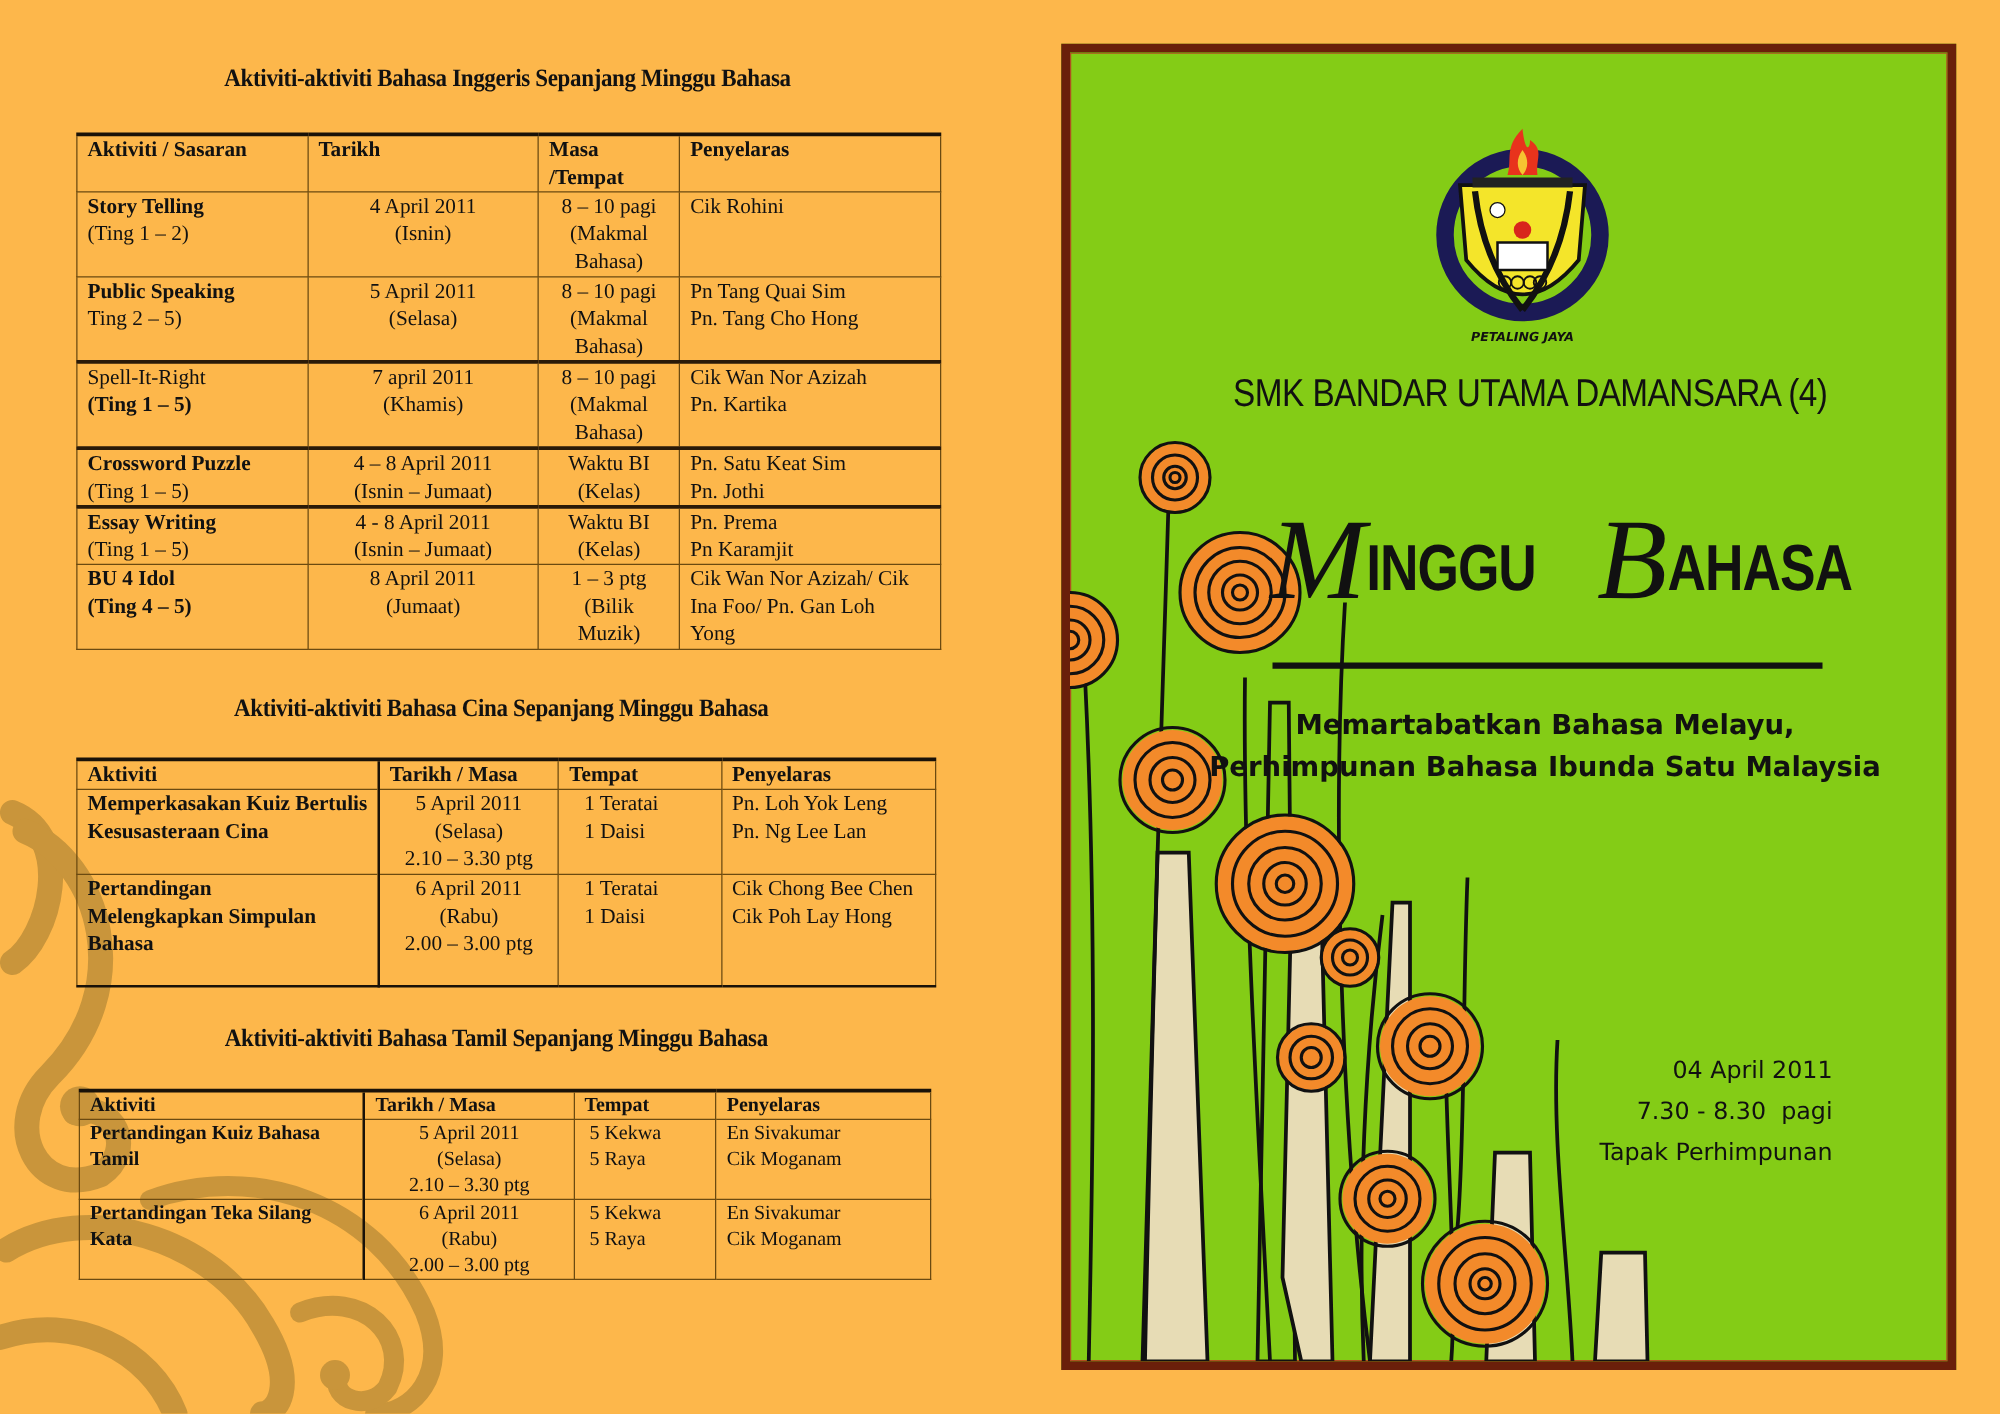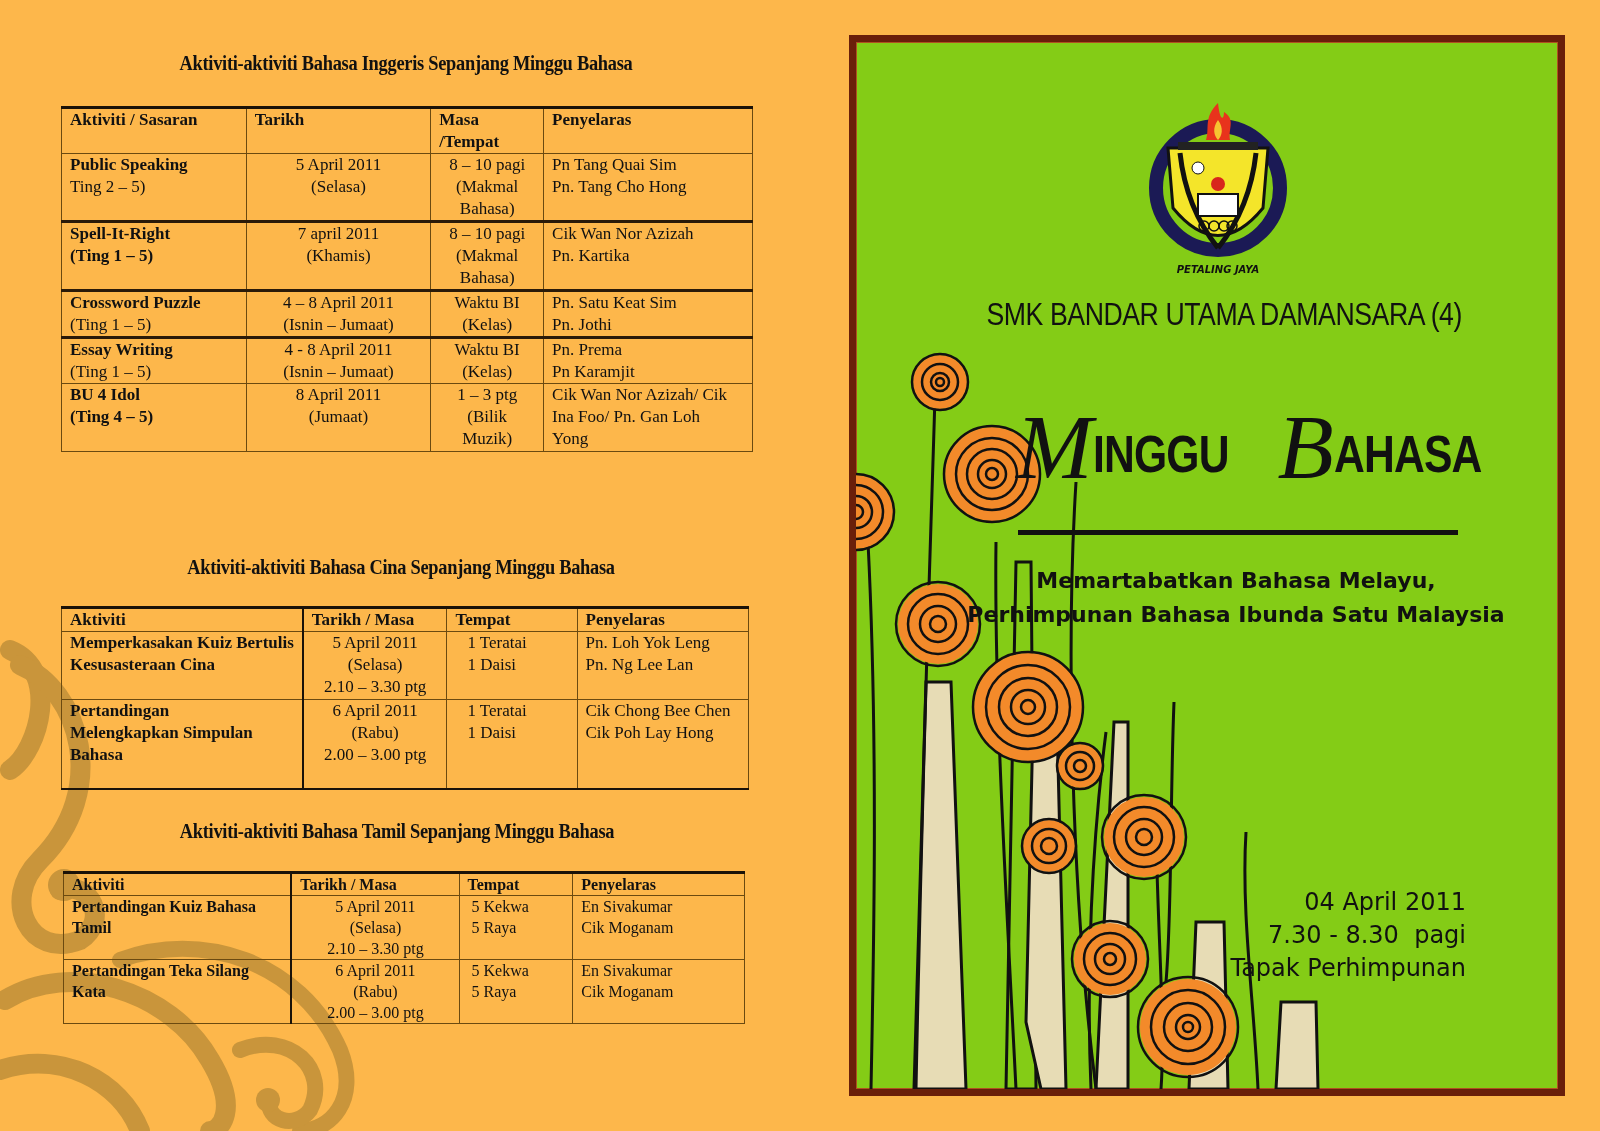--- a/index.html
+++ b/index.html
@@ -53,22 +53,22 @@
       font-family:"Liberation Serif", serif; font-style:italic; font-weight:normal;
       font-size:92px; vertical-align:-6px; letter-spacing:0;
     }
     .title .w { display:inline-block; transform:scaleX(0.82); transform-origin:left; }
     .rule { position:absolute; left:162px; top:488px; width:440px; height:5px; background:#111; }
     .motto {
       position:absolute; left:80px; width:600px; top:522px; text-align:center;
       font-family:"DejaVu Sans", sans-serif; font-weight:bold; font-size:22px; line-height:34px;
     }
     .info {
-      position:absolute; right:92px; top:844px; text-align:right;
-      font-family:"DejaVu Sans", sans-serif; font-size:24px; line-height:33px;
+      position:absolute; right:92px; top:798px; text-align:right;
+      font-family:"DejaVu Sans", sans-serif; font-size:19px; line-height:33px;
     }
   </style>
 </head>
 <body>
 
 <svg class="swirl" viewBox="0 0 380 501">
   <g fill="none" stroke="#c9953b" stroke-width="20" stroke-linecap="round">
     <path d="M10 20 C 60 40, 40 120, 10 140"></path>
     <path d="M20 35 C 80 60, 110 160, 40 230 C 0 270, 30 330, 80 310 C 110 290, 90 250, 60 260"></path>
     <path d="M5 370 C 70 330, 170 360, 210 430 C 240 480, 220 501, 210 501"></path>
@@ -97,40 +97,58 @@
     <th>Tarikh</th>
     <th>
       <span class="line">Masa</span>
       <span class="line">/Tempat</span>
     </th>
     <th>Penyelaras</th>
   </tr>
 
   <tr style="height:68px">
     <td>
-          <span class="line" style="font-weight:bold">Public Speaking</span>
-          <span class="line">Ting 2 – 5)</span>
-        </td>
-    <td class="c">
-          <span class="line">5 April 2011</span>
-          <span class="line">(Selasa)</span>
+          <span class="line b" style="font-weight:bold">Story Telling</span>
+          <span class="line">(Ting 1 – 2)</span>
+        </td>
+    <td class="c">
+          <span class="line">4 April 2011</span>
+          <span class="line">(Isnin)</span>
         </td>
     <td class="c">
           <span class="line">8 – 10 pagi</span>
           <span class="line">(Makmal</span>
           <span class="line">Bahasa)</span>
         </td>
     <td>
+          <span class="line">Cik Rohini</span>
+        </td>
+  </tr>
+  <tr style="height:68px">
+    <td>
+          <span class="line" style="font-weight:bold">Public Speaking</span>
+          <span class="line">Ting 2 – 5)</span>
+        </td>
+    <td class="c">
+          <span class="line">5 April 2011</span>
+          <span class="line">(Selasa)</span>
+        </td>
+    <td class="c">
+          <span class="line">8 – 10 pagi</span>
+          <span class="line">(Makmal</span>
+          <span class="line">Bahasa)</span>
+        </td>
+    <td>
           <span class="line">Pn Tang Quai Sim</span>
           <span class="line">Pn. Tang Cho Hong</span>
         </td>
   </tr>
   <tr class="thick" style="height:68px">
     <td>
-          <span class="line" style="font-weight:bold">Spell-It-Right</span>
+          <span class="line" style="font-weight:normal">Spell-It-Right</span>
           <span class="line" style="font-weight:bold">(Ting 1 – 5)</span>
         </td>
     <td class="c">
           <span class="line">7 april 2011</span>
           <span class="line">(Khamis)</span>
         </td>
     <td class="c">
           <span class="line">8 – 10 pagi</span>
           <span class="line">(Makmal</span>
           <span class="line">Bahasa)</span>

